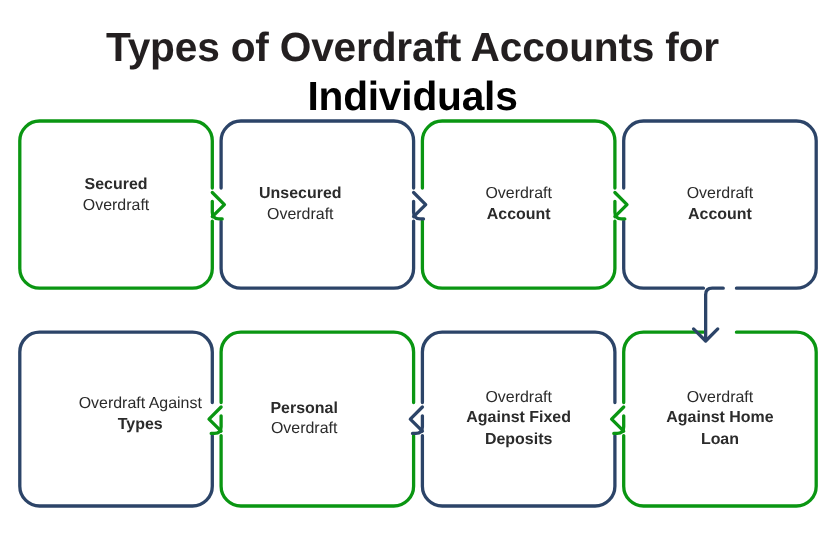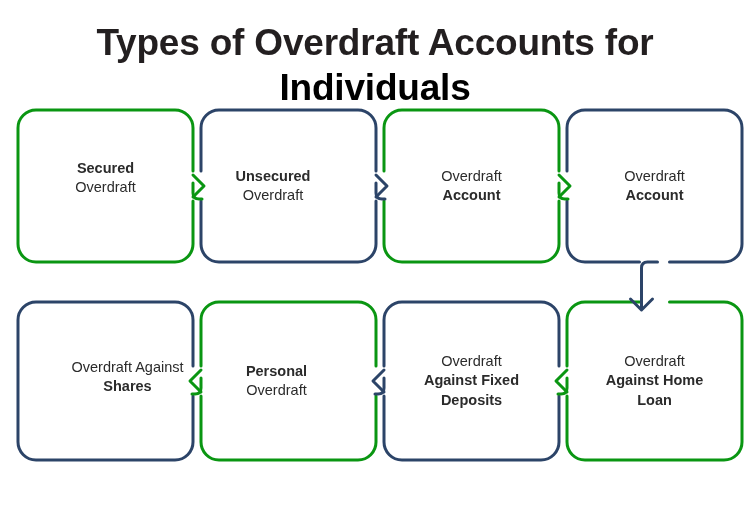--- a/index.html
+++ b/index.html
@@ -105,17 +105,17 @@
         <span class="ln">Overdraft</span>
         <span class="ln b">Against Fixed</span>
         <span class="ln b">Deposits</span>
       </div>
       <div class="node-label" style="left: 201px; top: 302px; width: 151px; height: 158px;">
         <span class="ln b">Personal</span>
         <span class="ln">Overdraft</span>
       </div>
       <div class="node-label" style="left: 18px; top: 302px; width: 175px; height: 150px; margin-left: 22px;">
         <span class="ln">Overdraft Against</span>
-        <span class="ln b">Shares</span>
+        <span class="ln b">Types</span>
       </div>
     </div>
 
 </div>
 
 </body></html>

